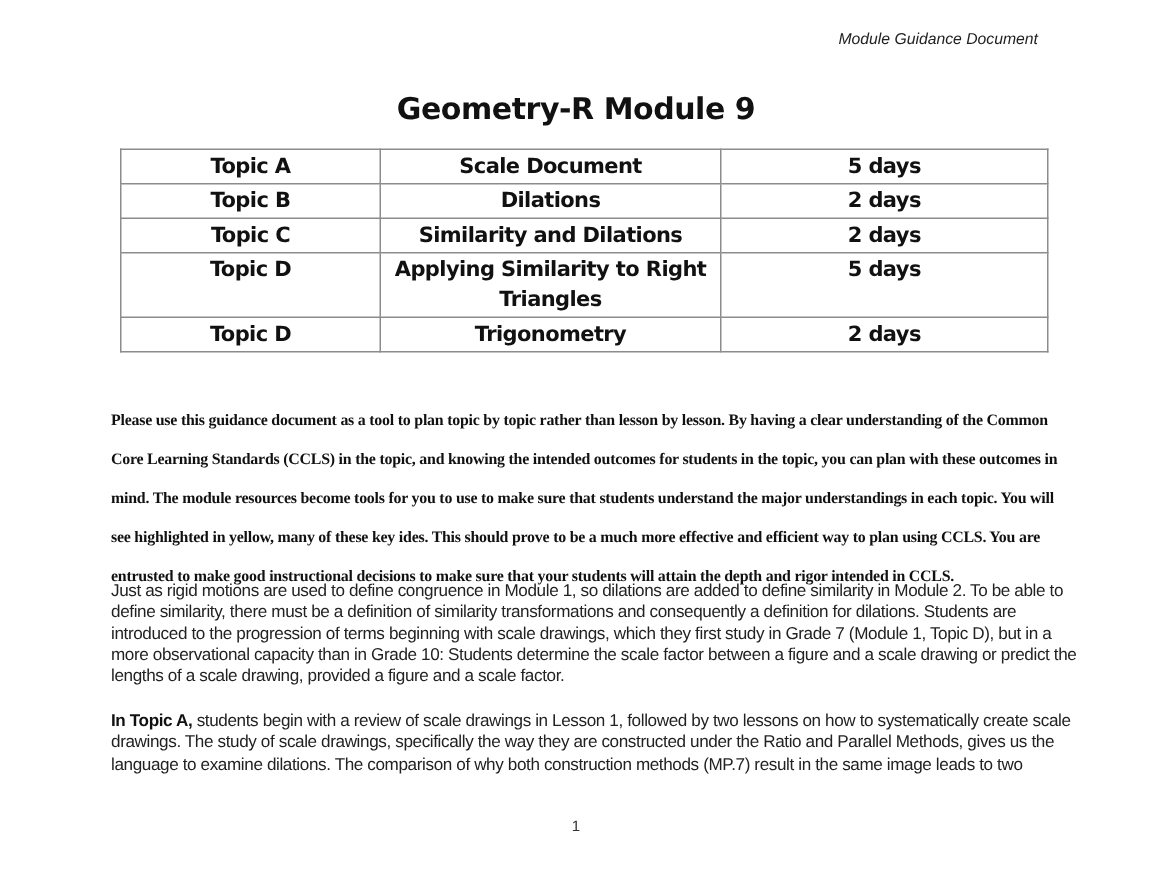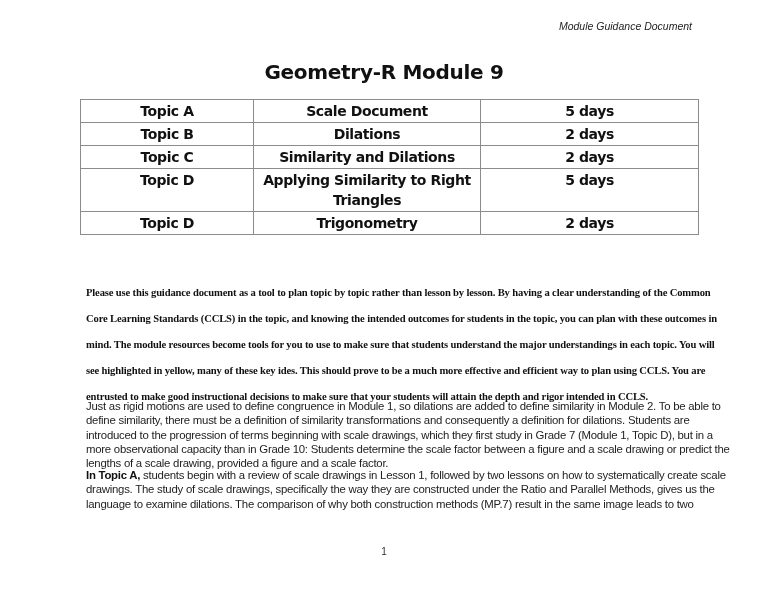--- a/index.html
+++ b/index.html
@@ -19,29 +19,29 @@
     }
     table.topics td {
       border: 1px solid #8c8c8c; text-align: center; vertical-align: top;
       padding: 1px 4px 1px 4px; line-height: 20px; letter-spacing: -0.4px;
     }
     table.topics td.c1 { width: 164px; }
     table.topics td.c2 { width: 218px; }
     .intro {
       position: absolute; left: 70px; top: 264px; width: 640px;
       font-family: "Liberation Serif", serif; font-weight: bold; font-size: 10.6px; line-height: 26px;
-      letter-spacing: -0.15px; color: #111; margin: 16px;
+      letter-spacing: -0.15px; color: #111; margin: 4px;
     }
     .para {
       position: absolute; left: 70px; width: 650px;
-      font-family: "Liberation Sans", sans-serif; font-size: 11.4px; line-height: 14.3px; color: #222; margin: 16px;
+      font-family: "Liberation Sans", sans-serif; font-size: 11.4px; line-height: 14.3px; color: #222; margin: 4px;
       letter-spacing: -0.25px;
     }
     .para1 { top: 383px; }
-    .para2 { top: 452px; }
+    .para2 { top: 470px; }
     .para b { color: #111; }
     .page-num {
       position: absolute; left: 0; width: 768px; top: 546px; text-align: center;
       font-family: "Liberation Sans", sans-serif; font-size: 10px; color: #333;
     }
   </style>
 </head>
 <body>
 
 <div class="header-note">Module Guidance Document</div>

